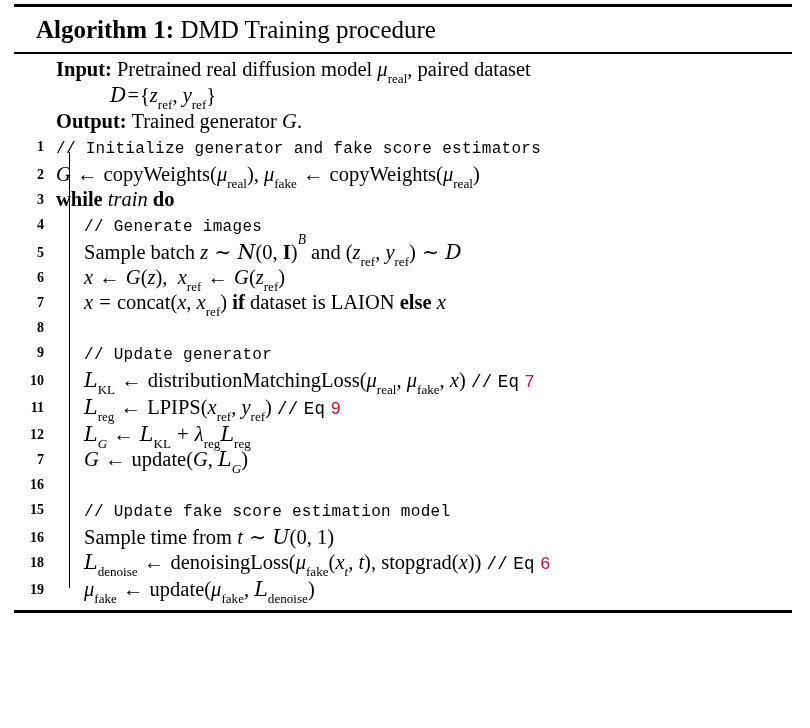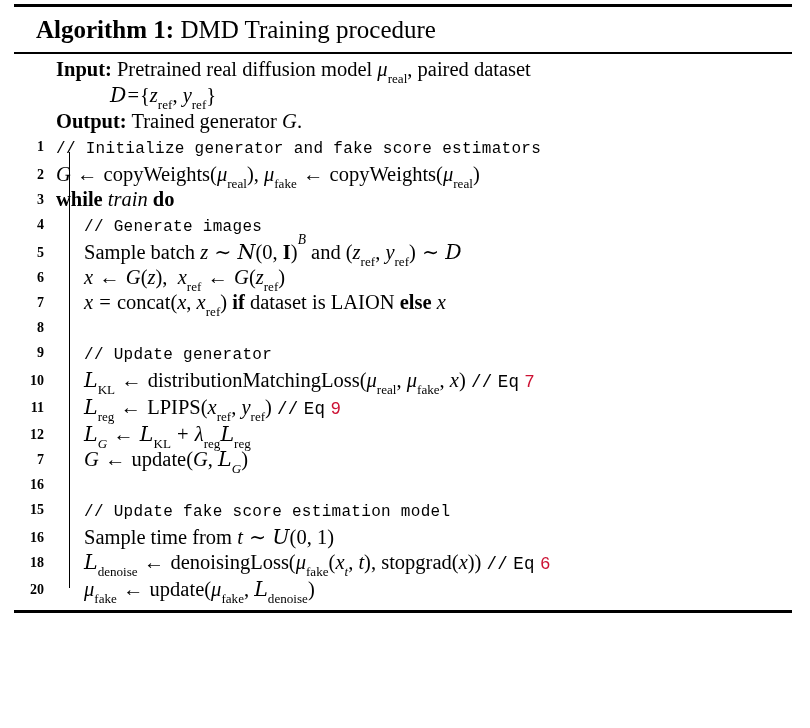--- a/index.html
+++ b/index.html
@@ -260,21 +260,21 @@
       <span class="txt"><span class="mup">Sample time from</span> <span class="mi">t</span> <span class="op">∼</span> <span class="cal">U</span><span class="mup">(0,&nbsp;1)</span></span>
     </div>
 
 
     <div class="line ind1">
       <span class="ln">18</span>
       <span class="txt"><span class="cal">L</span><sub class="mup">denoise</sub> <span class="op">←</span> <span class="mup">denoisingLoss(</span><span class="mi">μ</span><sub class="mup">fake</sub><span class="mup">(</span><span class="mi">x</span><sub class="mi" style="font-style:italic">t</sub><span class="mup">,&nbsp;</span><span class="mi">t</span><span class="mup">),&nbsp;stopgrad(</span><span class="mi">x</span><span class="mup">))</span> <span class="eqref">//</span> <span class="eqref">Eq</span> <span class="eqnum">6</span></span>
     </div>
 
     <div class="line ind1">
-      <span class="ln">20</span>
+      <span class="ln">19</span>
       <span class="txt"><span class="mi">μ</span><sub class="mup">fake</sub> <span class="op">←</span> <span class="mup">update(</span><span class="mi">μ</span><sub class="mup">fake</sub><span class="mup">,&nbsp;</span><span class="cal">L</span><sub class="mup">denoise</sub><span class="mup">)</span></span>
     </div>
 
 
   </div>
 
   <div class="rule-thick"></div>
 
 </div>
 

